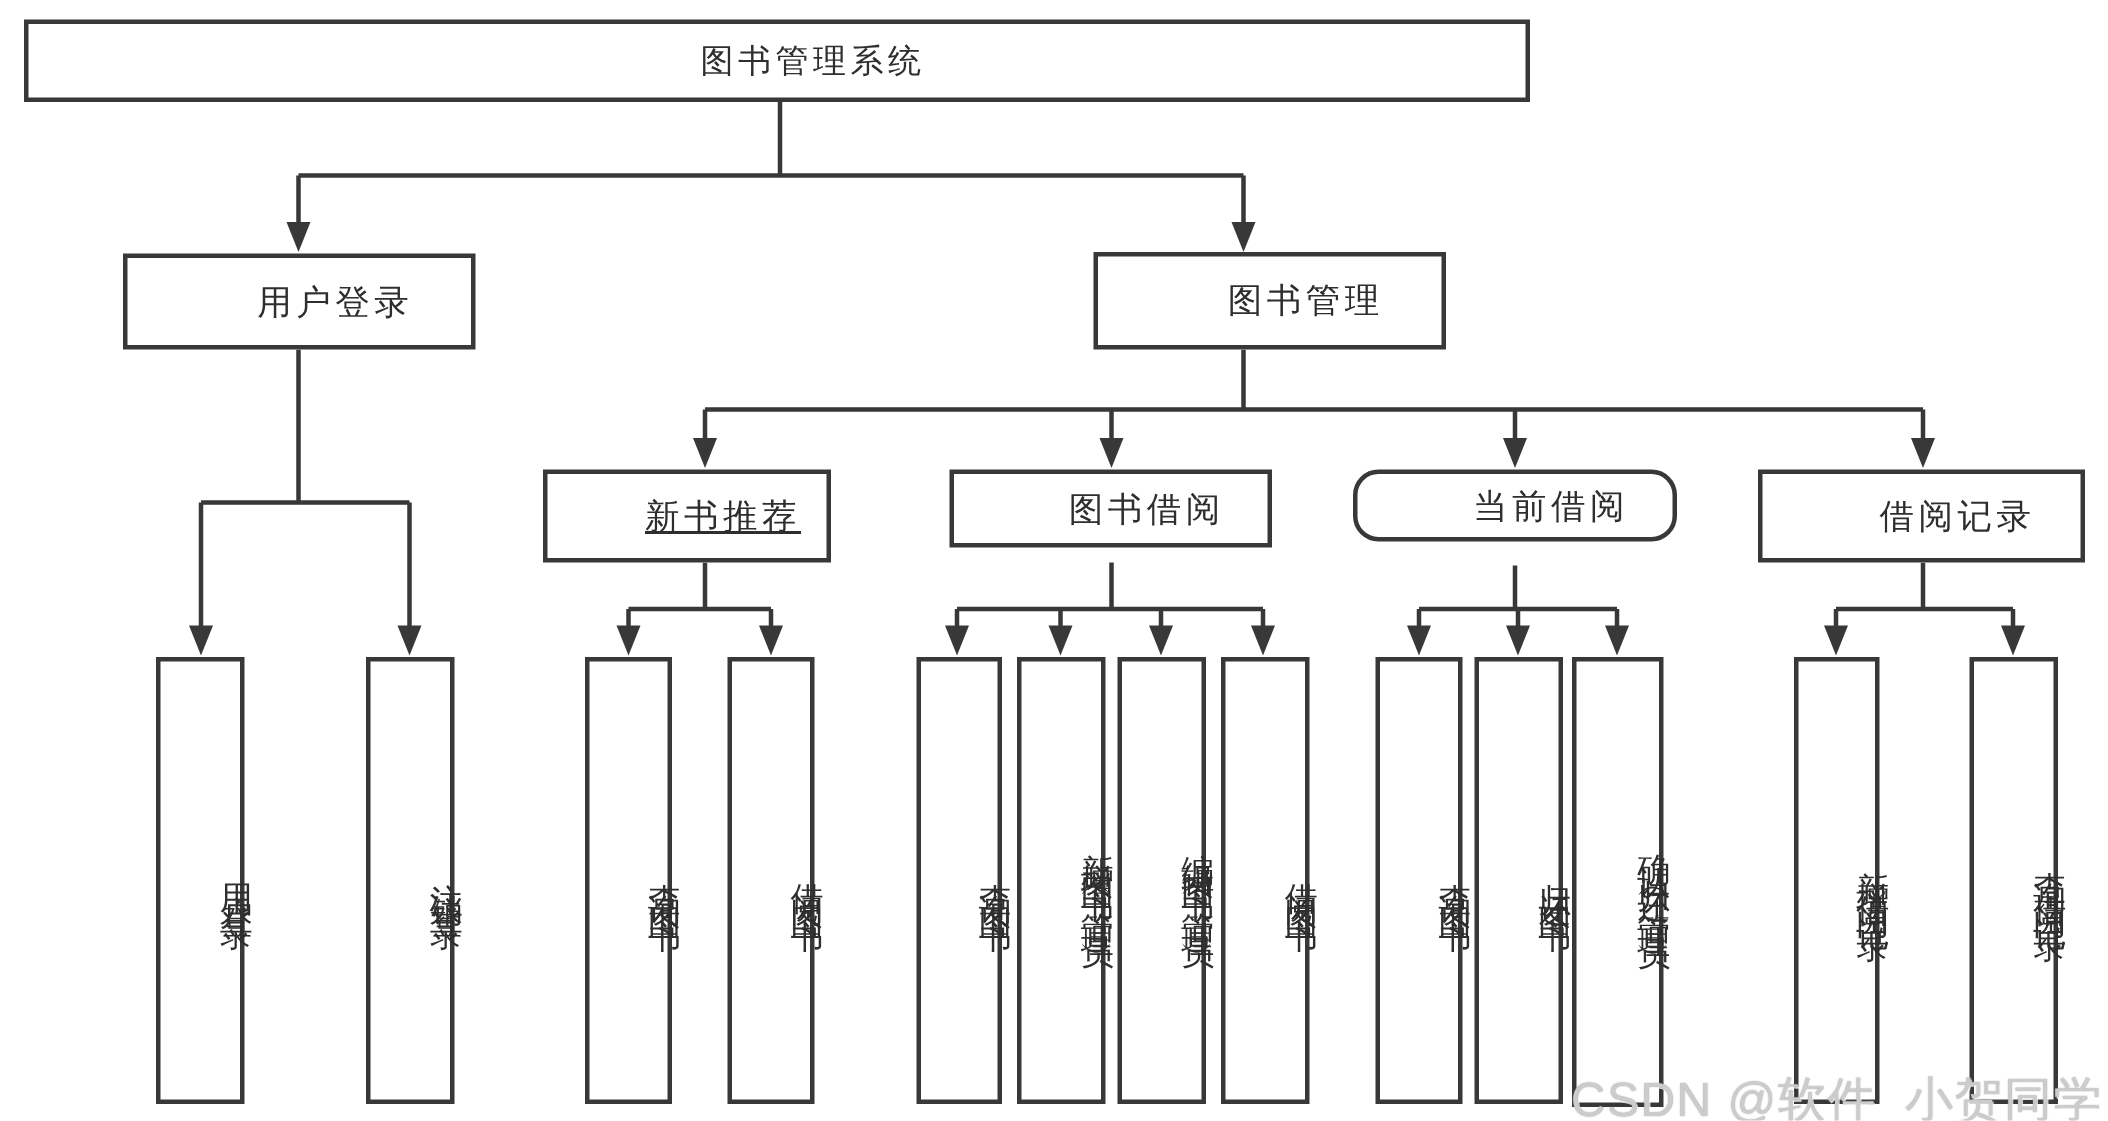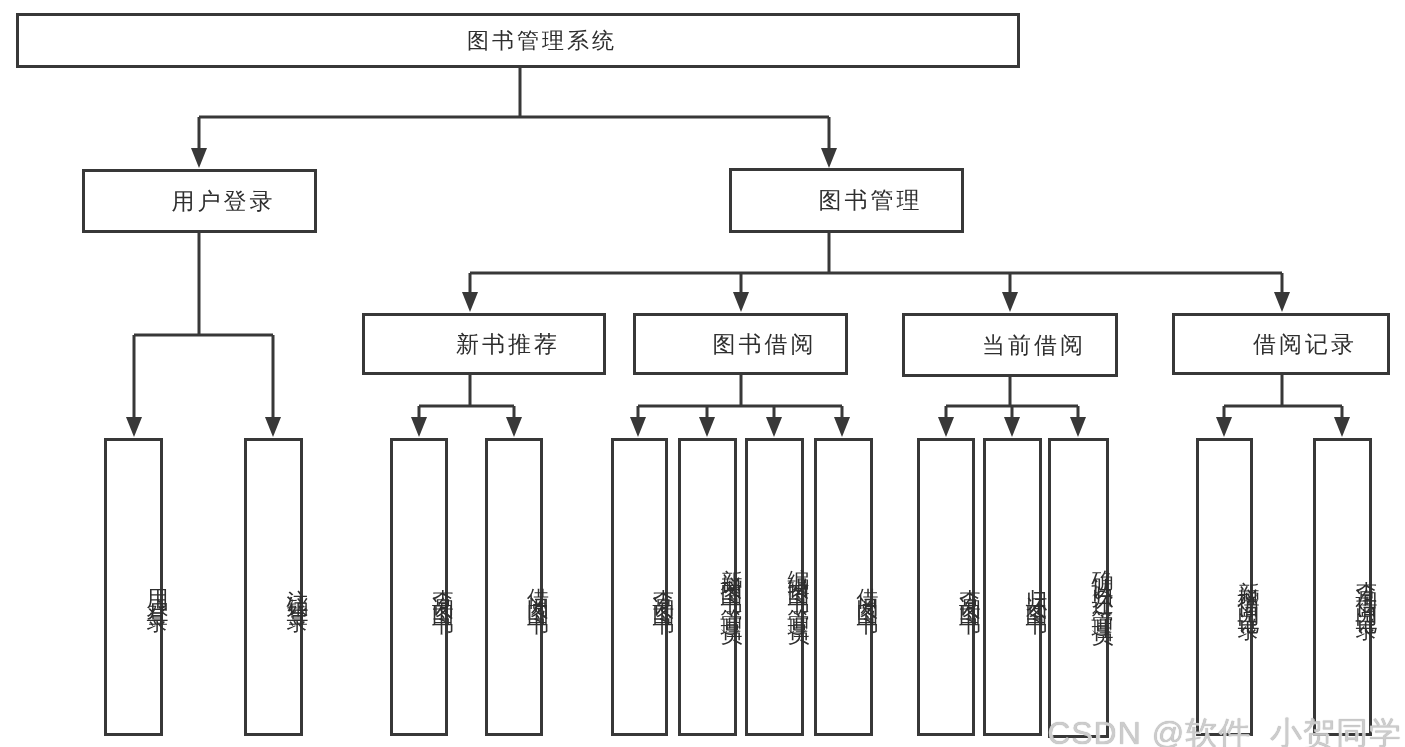--- a/index.html
+++ b/index.html
@@ -20,23 +20,23 @@
     color:var(--text);font-size:23px;letter-spacing:3px;white-space:nowrap;padding-left:48px;
   }
   .vbox{
     writing-mode:vertical-rl;text-orientation:mixed;
     font-size:22px;letter-spacing:8px;line-height:1;white-space:normal;
   }
   
   .b-root{left:16px;top:13px;width:1004px;height:55px;font-size:22px;}
   .b-user-login{left:82px;top:169px;width:235px;height:64px;}
   .b-book-mgmt{left:712px;top:168px;width:235px;height:65px;margin-left:17px;}
-  .b-recommend{left:362px;top:313px;width:244px;height:62px;}
-  .b-borrow{left:633px;top:313px;width:215px;height:62px;}
-  .b-current{left:902px;top:313px;width:216px;height:64px;}
+  .b-recommend{left:362px;top:313px;width:192px;height:62px;text-decoration:underline;}
+  .b-borrow{left:633px;top:313px;width:215px;height:52px;}
+  .b-current{left:902px;top:313px;width:216px;height:48px;border-radius:17px;}
   .b-record{left:1172px;top:313px;width:218px;height:62px;}
   .b-leaf-login{left:104px;top:438px;width:59px;height:298px;}
   .b-leaf-logout{left:244px;top:438px;width:59px;height:298px;}
   .b-leaf-rec-query{left:390px;top:438px;width:58px;height:298px;}
   .b-leaf-rec-borrow{left:485px;top:438px;width:58px;height:298px;}
   .b-leaf-bor-query{left:611px;top:438px;width:57px;height:298px;}
   .b-leaf-bor-add{left:678px;top:438px;width:59px;height:298px;}
   .b-leaf-bor-edit{left:745px;top:438px;width:59px;height:298px;}
   .b-leaf-bor-borrow{left:814px;top:438px;width:59px;height:298px;}
   .b-leaf-cur-query{left:917px;top:438px;width:58px;height:298px;}

